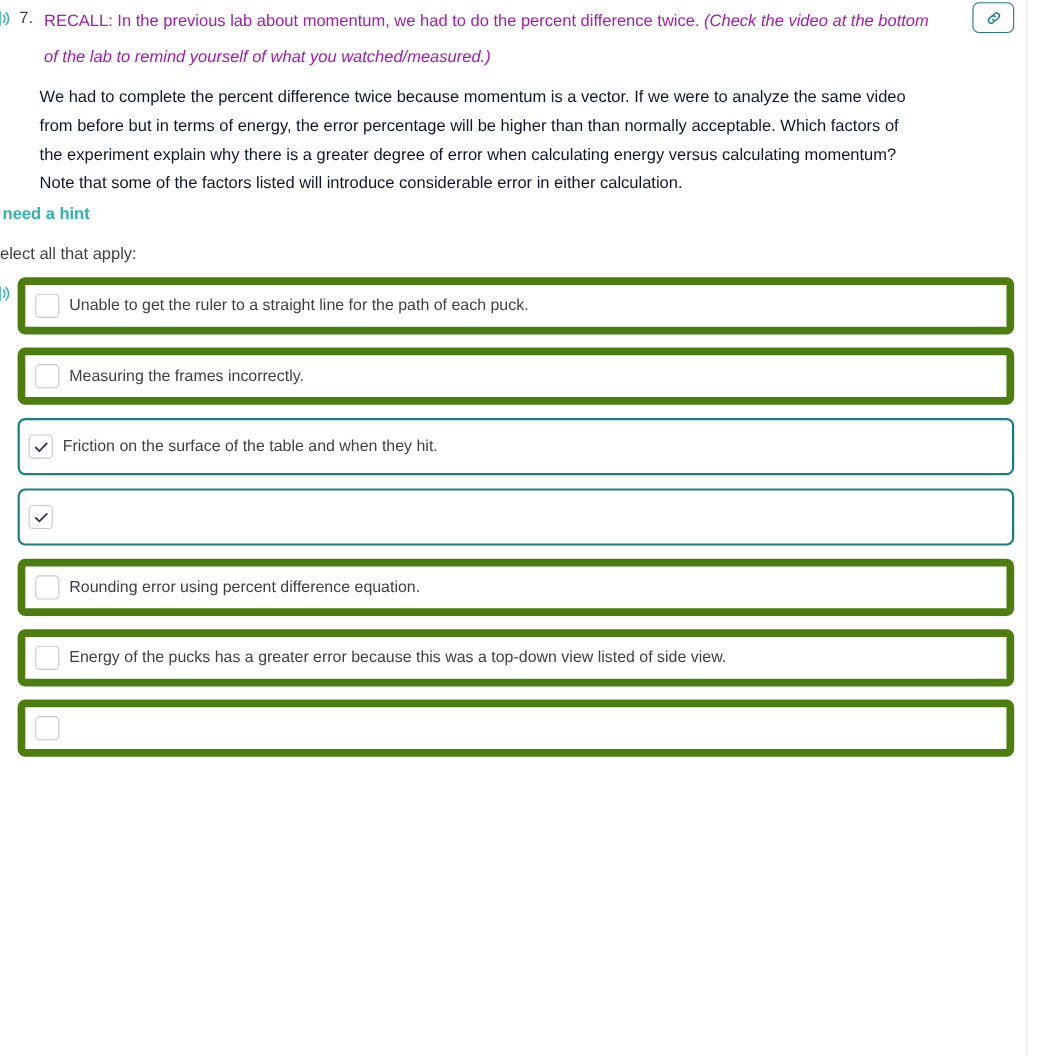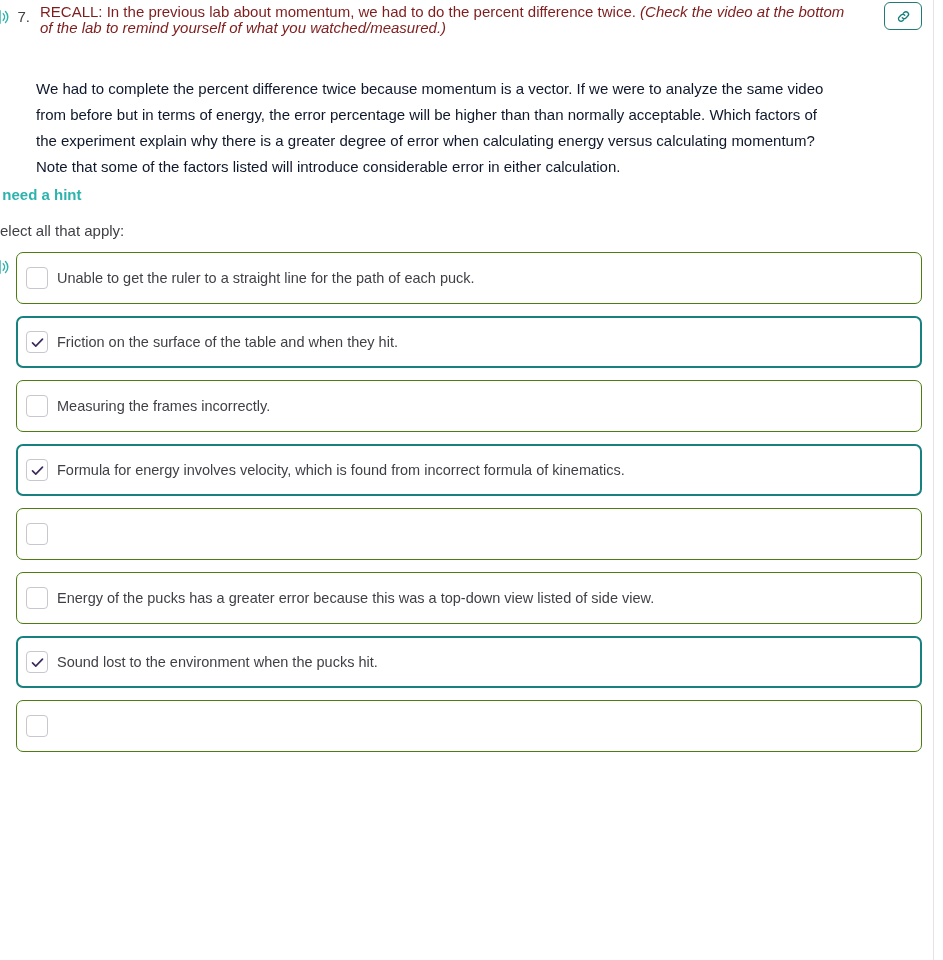--- a/index.html
+++ b/index.html
@@ -61,22 +61,22 @@
     padding-right: 10px;
     box-sizing: border-box;
     font-size: 15px;
     line-height: 26px;
     color: #3f3f46;
     padding-top: 4px;
   }
   .q-stem {
     flex: 1 1 auto;
     font-size: 15px;
-    line-height: 16px;
-    color: #7f1d1d;
+    line-height: 32px;
+    color: #a21caf;
     padding-top: 4px;
     padding-right: 8px;
     max-width: 812px;
   }
   .q-stem .em { font-style: italic; }
 
   
   .link-button {
     position: absolute;
     top: 2px;
@@ -133,21 +133,21 @@
     position: absolute;
     top: 252px;
     left: 16px;
     width: 906px;
   }
   .option {
     position: relative;
     box-sizing: border-box;
     width: 906px;
     min-height: 52px;
-    border: 1px solid #4d7c0f;
+    border: 7px solid #4d7c0f;
     border-radius: 7px;
     background: #ffffff;
     display: flex;
     align-items: center;
     margin-bottom: 12px;
     padding: 0 14px 0 9px;
     cursor: pointer;
   }
   .option.selected {
     border: 2px solid #18807e;
@@ -217,61 +217,53 @@
     </svg>
   </span>
 
   <div class="options" id="options-list">
       <div class="option">
     <span class="checkbox">
       
     </span>
     <span class="option-label">Unable to get the ruler to a straight line for the path of each puck.</span>
   </div>
+      <div class="option">
+    <span class="checkbox">
+      
+    </span>
+    <span class="option-label">Measuring the frames incorrectly.</span>
+  </div>
       <div class="option selected">
     <span class="checkbox">
       <svg viewBox="0 0 24 24" fill="none" stroke="currentColor" stroke-width="2.6" stroke-linecap="round" stroke-linejoin="round">
         <path d="M4 12.5l5.2 5.2L20 6.5"></path>
       </svg>
     </span>
     <span class="option-label">Friction on the surface of the table and when they hit.</span>
   </div>
-      <div class="option">
-    <span class="checkbox">
-      
-    </span>
-    <span class="option-label">Measuring the frames incorrectly.</span>
-  </div>
       <div class="option selected">
     <span class="checkbox">
       <svg viewBox="0 0 24 24" fill="none" stroke="currentColor" stroke-width="2.6" stroke-linecap="round" stroke-linejoin="round">
         <path d="M4 12.5l5.2 5.2L20 6.5"></path>
       </svg>
     </span>
-    <span class="option-label">Formula for energy involves velocity, which is found from incorrect formula of kinematics.</span>
-  </div>
-      <div class="option">
-    <span class="checkbox">
-      
-    </span>
+  </div>
+      <div class="option">
+    <span class="checkbox">
+      
+    </span>
+    <span class="option-label">Rounding error using percent difference equation.</span>
   </div>
       <div class="option">
     <span class="checkbox">
       
     </span>
     <span class="option-label">Energy of the pucks has a greater error because this was a top-down view listed of side view.</span>
   </div>
-      <div class="option selected">
-    <span class="checkbox">
-      <svg viewBox="0 0 24 24" fill="none" stroke="currentColor" stroke-width="2.6" stroke-linecap="round" stroke-linejoin="round">
-        <path d="M4 12.5l5.2 5.2L20 6.5"></path>
-      </svg>
-    </span>
-    <span class="option-label">Sound lost to the environment when the pucks hit.</span>
-  </div>
       <div class="option">
     <span class="checkbox">
       
     </span>
   </div>
     </div>
 
 </div>
 
 </body></html>

